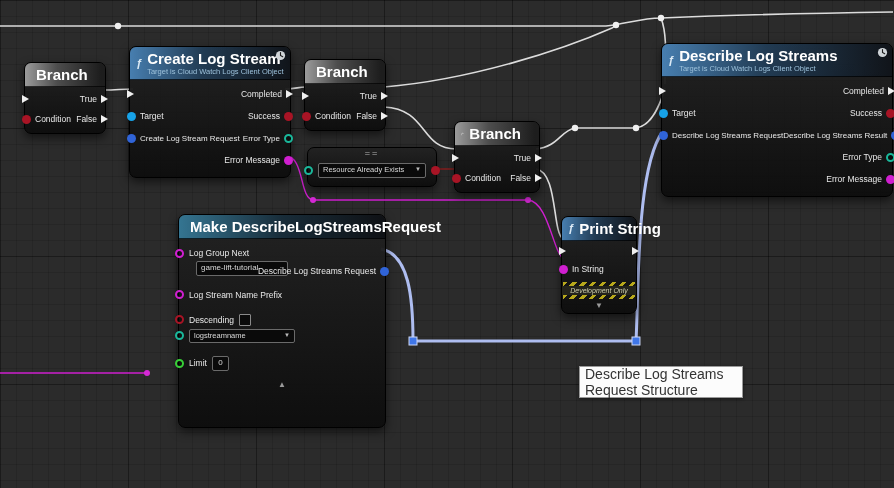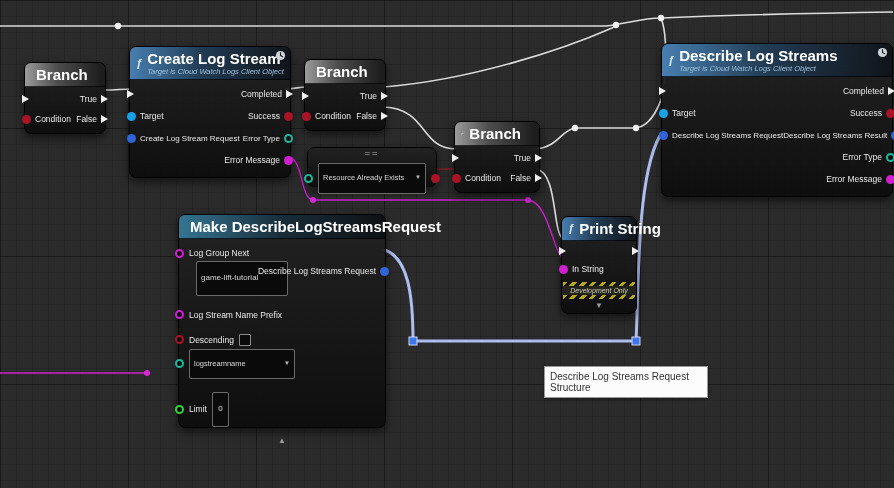--- a/index.html
+++ b/index.html
@@ -11,59 +11,59 @@
       linear-gradient(rgba(0,0,0,.12) 1px,transparent 1px),
       linear-gradient(90deg,rgba(0,0,0,.12) 1px,transparent 1px);
     background-size:128px 128px,128px 128px,16px 16px,16px 16px;}
   svg.wires{position:absolute;left:0;top:0;z-index:1}
   .node{position:absolute;z-index:2;background:linear-gradient(180deg,rgba(34,34,34,.96),rgba(13,13,13,.96));
     border:1px solid #000;border-radius:7px;box-shadow:0 4px 10px rgba(0,0,0,.55);color:#e2e2e2}
   .hdr{position:relative;display:flex;align-items:center;gap:5px;padding:3px 18px 3px 6px;
     border-radius:6px 6px 0 0;border-bottom:1px solid rgba(0,0,0,.7)}
   .htxt{display:flex;flex-direction:column}
   .hdr .t{font-size:15px;font-weight:bold;color:#fff;white-space:nowrap;line-height:1.15}
-  .hdr .s{font-size:7.5px;font-style:italic;color:#9cc0da;white-space:nowrap;line-height:1.2}
+  .hdr .s{font-size:7.5px;color:#9cc0da;white-space:nowrap;line-height:1.2}
   .hdr.fn{background:linear-gradient(90deg,rgba(74,132,184,.95),rgba(34,62,88,.92) 45%,rgba(15,19,25,.9))}
   .hdr.gray{background:linear-gradient(90deg,#9b9b9b,#4d4d4d 40%,#1d1d1d 95%)}
   .hdr.mk{background:linear-gradient(90deg,rgba(54,122,152,.95),rgba(24,46,60,.92) 50%,rgba(13,15,19,.9));padding-right:20px}
   .fico{font-size:11px;font-style:italic;font-weight:bold;color:#dceaf5;line-height:1}
   .clock{position:absolute;top:3px;right:4px;width:11px;height:11px}
   .rows{padding:3px 3px 6px}
   .row{display:flex;align-items:center;height:22px}
   .branch .rows{padding:2px 3px 4px}
   .branch .row{height:20px}
   .row .in{display:flex;align-items:center;gap:4px;margin-left:-6px}
   .row .out{display:flex;align-items:center;gap:4px;margin-left:auto;margin-right:-6px}
   .plabel{font-size:8.5px;color:#e8e8e8;white-space:nowrap}
   .exec{width:0;height:0;border-top:4px solid transparent;border-bottom:4px solid transparent;border-left:7px solid #efefef}
   .pin{width:9px;height:9px;border-radius:50%;flex:0 0 auto}
   .pin.solid{background:var(--c)}
   .pin.hollow{background:rgba(0,0,0,.3);border:2px solid var(--c);width:5px;height:5px}
   .tight .plabel{font-size:8px}
-  .field{display:inline-block;background:#0a0a0a;border:1px solid #6a6a6a;border-radius:2px;color:#d8d8d8;font-size:8px;padding:11px 4px;min-width:10px;line-height:1.3;white-space:nowrap}
-  .dd{display:flex;align-items:flex-start;justify-content:space-between;background:#0a0a0a;border:1px solid #6a6a6a;border-radius:2px;color:#d8d8d8;font-size:7.5px;padding:9px 4px;line-height:1.4;white-space:nowrap}
+  .field{display:inline-block;background:#0a0a0a;border:1px solid #6a6a6a;border-radius:2px;color:#d8d8d8;font-size:8px;padding:1px 4px;min-width:10px;line-height:1.3;white-space:nowrap}
+  .dd{display:flex;align-items:flex-start;justify-content:space-between;background:#0a0a0a;border:1px solid #6a6a6a;border-radius:2px;color:#d8d8d8;font-size:7.5px;padding:1px 4px;line-height:1.4;white-space:nowrap}
   .car{font-size:6px;color:#bbb;margin-left:6px}
   .chk{width:10px;height:10px;background:#0a0a0a;border:1px solid #8a8a8a;border-radius:1px;flex:0 0 auto}
   .mk-body{position:relative;padding:2px 5px 5px;font-size:8.5px}
   .mk-row{display:flex;align-items:center;gap:5px;margin-top:7px}
   .mk-row .pin{margin-left:-9px}
   .mk-indent{margin-left:12px;margin-top:3px}
   .mk-sub{margin:10px 0 0 12px}
   .mk-out{position:absolute;top:27px;right:-4px;display:flex;align-items:center;gap:4px}
   .mk-arrow{text-align:center;color:#9a9a9a;font-size:8px;margin-top:10px;line-height:1}
   .eq-op{position:absolute;top:1px;left:0;right:0;text-align:center;color:#6f6f6f;font-size:9px;font-weight:bold;letter-spacing:2px}
   .eq-row{display:flex;align-items:center;gap:5px;padding:0 3px;margin-top:15px}
   .eq-row .pin:first-child{margin-left:-7px}
   .eq-row .pin:last-child{margin-left:auto;margin-right:-7px}
   .eq-dd{flex:0 1 auto;width:100px}
   .stripe{height:4px;background:repeating-linear-gradient(135deg,#b7a81c 0 3px,#141414 3px 7px);margin:0 1px}
   .devtxt{background:#23231c;color:#cfcfb0;font-size:7px;text-align:center;padding:1px 0;font-style:italic}
-  .tooltip{position:absolute;left:544px;top:366px;width:152px;height:30px;z-index:3;background:#fcfcfc;
+  .tooltip{position:absolute;left:579px;top:366px;width:152px;height:30px;z-index:3;background:#fcfcfc;
     border:1px solid #9a9a9a;box-shadow:0 1px 3px rgba(0,0,0,.45);display:flex;align-items:center;
-    padding:0 5px;font-size:10px;color:#333}
+    padding:0 5px;font-size:14px;color:#333}
 </style>
 </head>
 <body>
 
 <div id="canvas">
 
   <svg class="wires" width="894" height="488" viewBox="0 0 894 488">
     <g fill="none" stroke="#dcdcdc" stroke-width="1.6">
       <path d="M0 26 L606 26 C625 24 642 18 661 18 C735 15 820 13 893 12"></path>
       <path d="M661 18 C668 36 665 64 665 84"></path>

